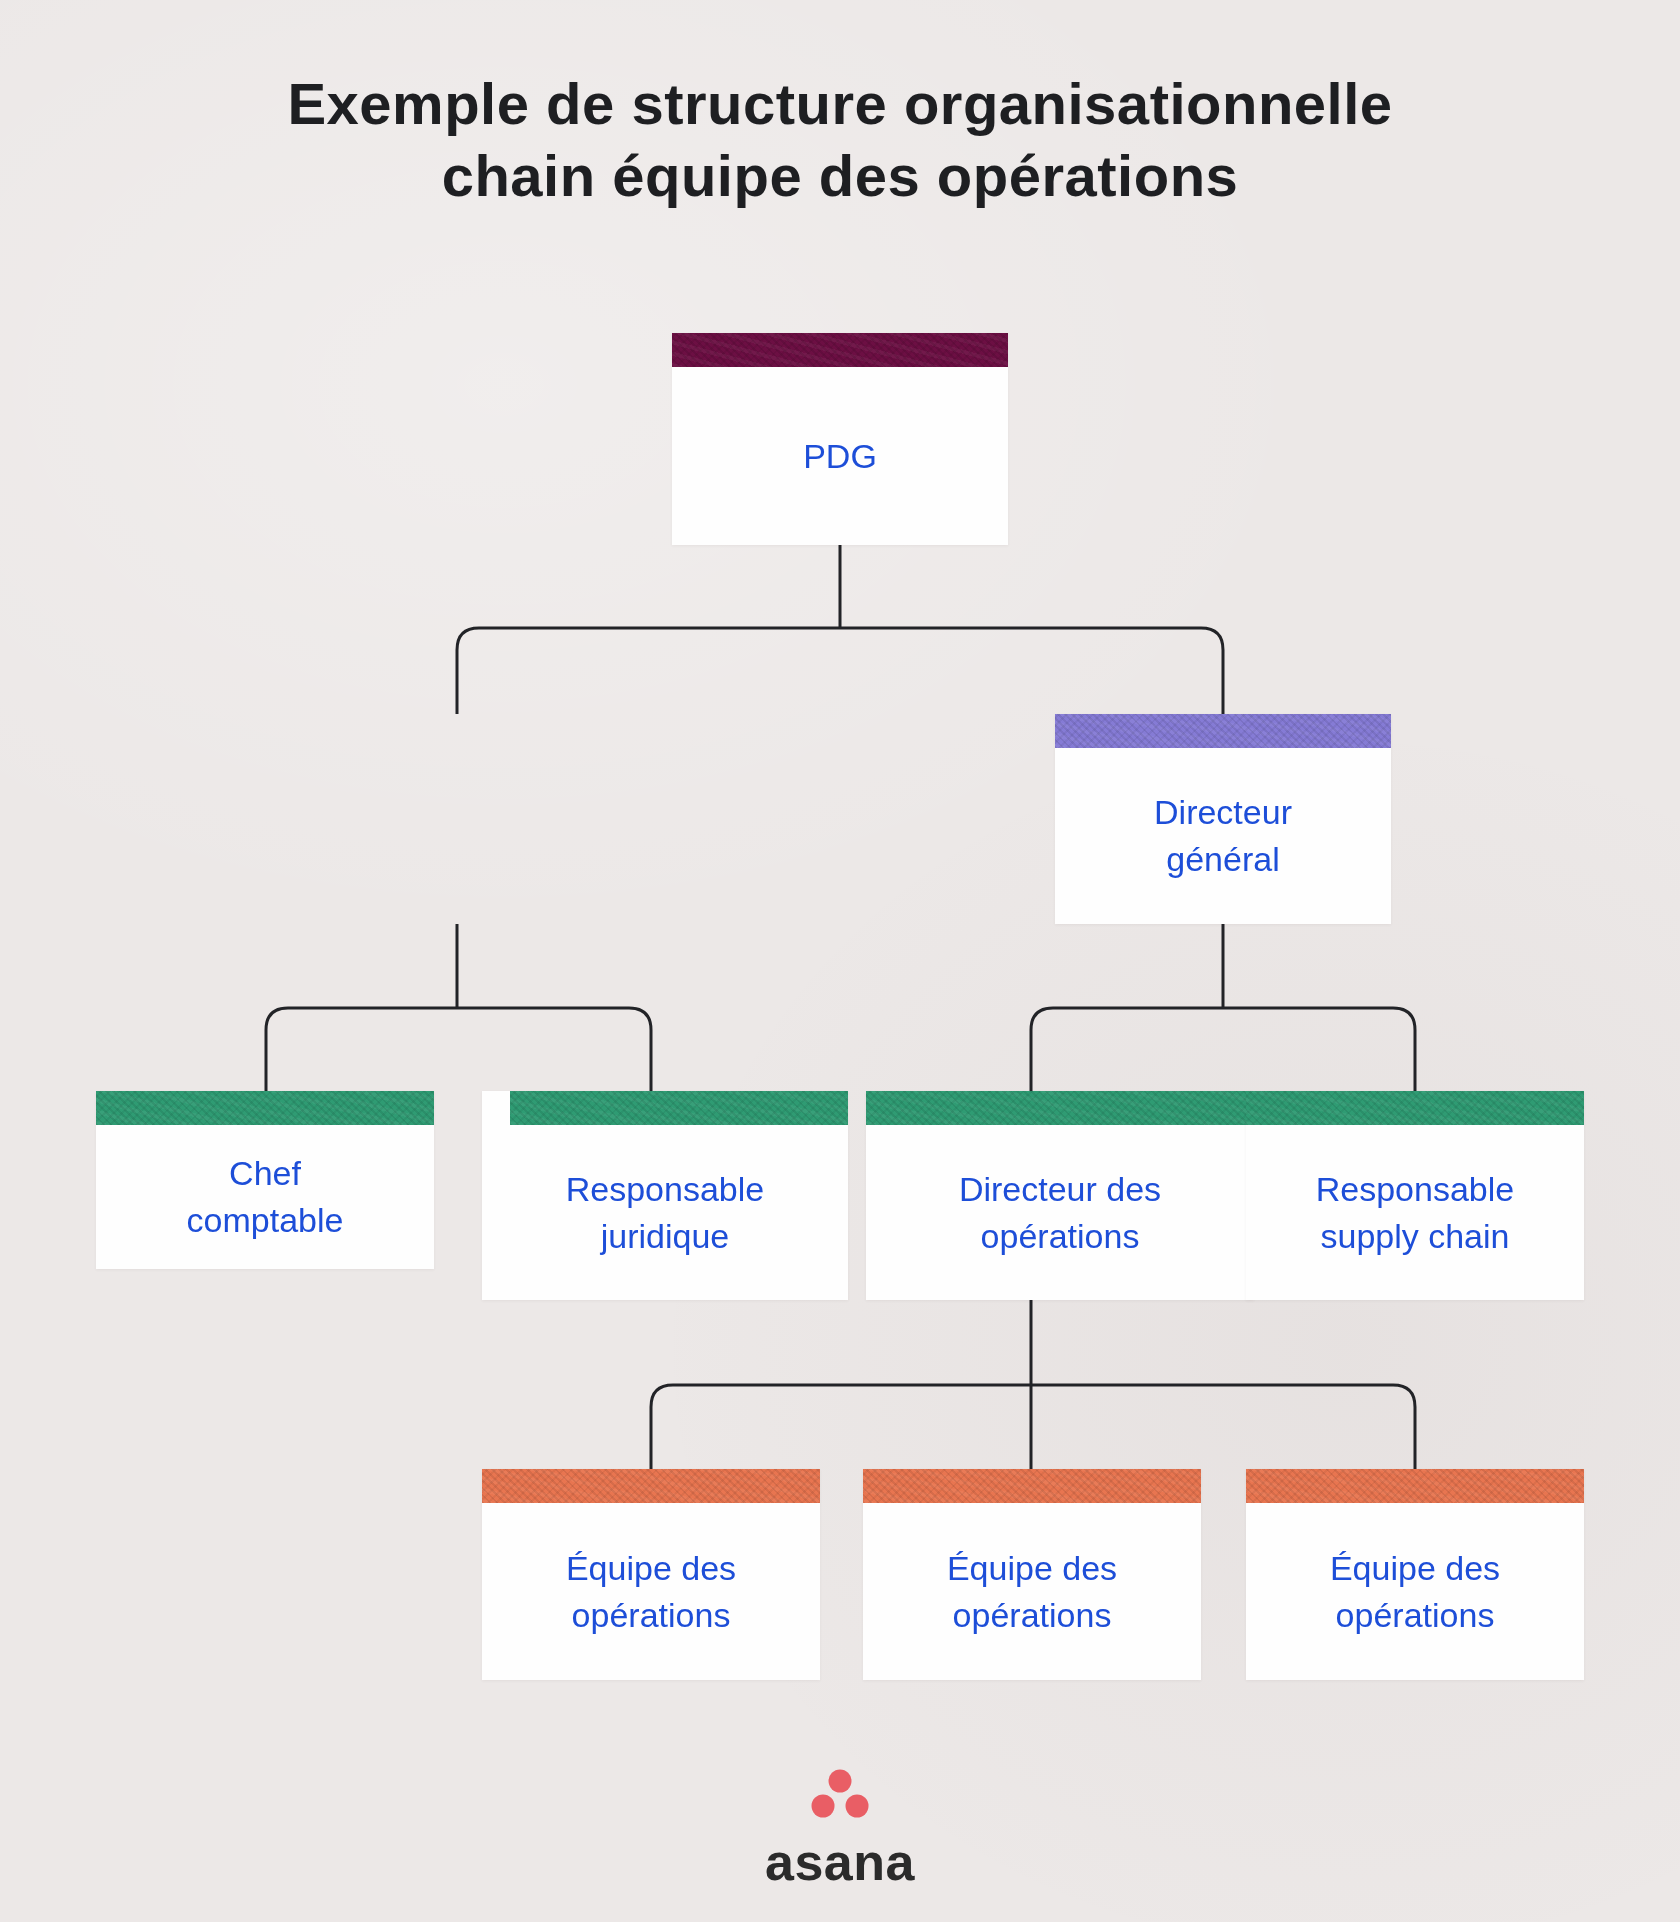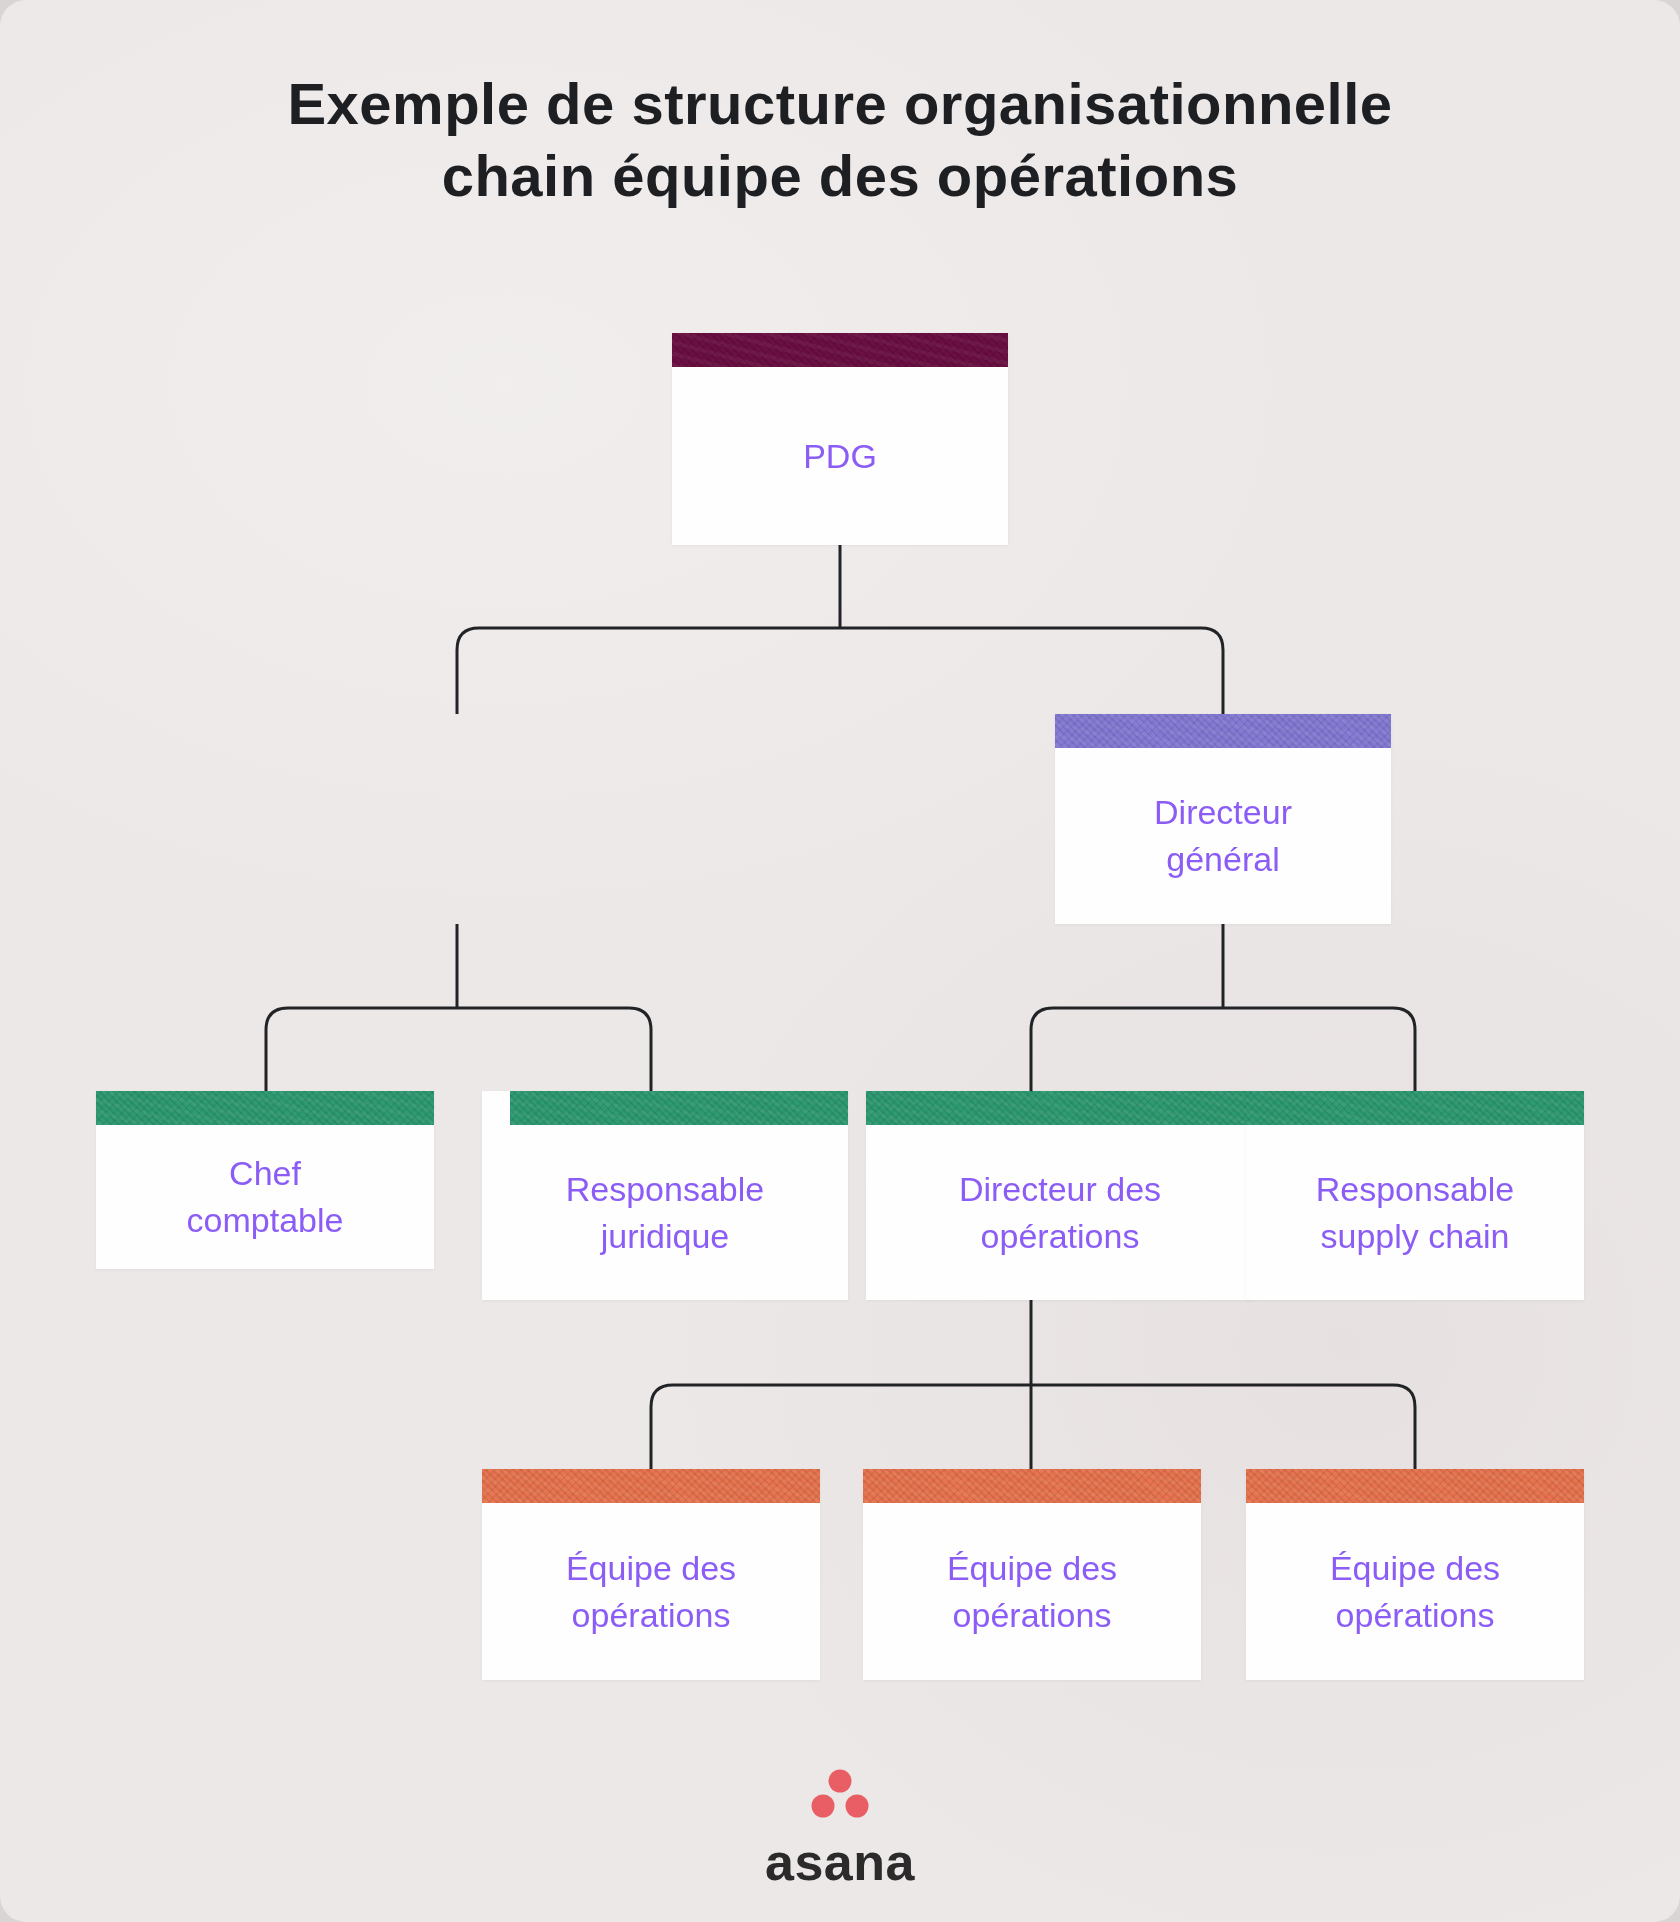--- a/index.html
+++ b/index.html
@@ -56,21 +56,21 @@
   }
   .node-body{
     position:absolute;
     left:0;top:34px;right:0;bottom:0;
     display:flex;align-items:center;justify-content:center;
     text-align:center;
   }
   .node-body span{
     display:block;
     max-width:230px;
-    color:#8b5cf6;
+    color:#1d4ed8;
     font-size:34px;
     line-height:1.38;
     font-weight:400;
   }
   
   .brand{
     position:absolute;
     left:50%;top:1768px;
     transform:translateX(-50%);
     display:flex;align-items:center;gap:16px;flex-direction:column;
@@ -81,21 +81,21 @@
     font-size:52px;
     font-weight:700;
     letter-spacing:0.5px;
     line-height:1;
     padding-bottom:6px;
   }
 </style>
 </head>
 <body>
 
-<div class="canvas" style="--line: #222327; background-color: rgb(236, 232, 231); border-radius: 26px;">
+<div class="canvas" style="--line: #222327; background-color: rgb(236, 232, 231);">
 
   <h1 class="page-title" style="margin: 0px; color: rgb(30, 31, 34);">
     <span>Exemple de structure organisationnelle</span>
     <span>chain équipe des opérations</span>
   </h1>
 
   <svg class="connectors" viewBox="0 0 1680 1922" width="1680" height="1922">
     <path d="M840,545 L840,628"></path>
     <path d="M457,714 L457,650 Q457,628 479,628 L1201,628 Q1223,628 1223,650 L1223,714"></path>
     <path d="M457,924 L457,1008"></path>

